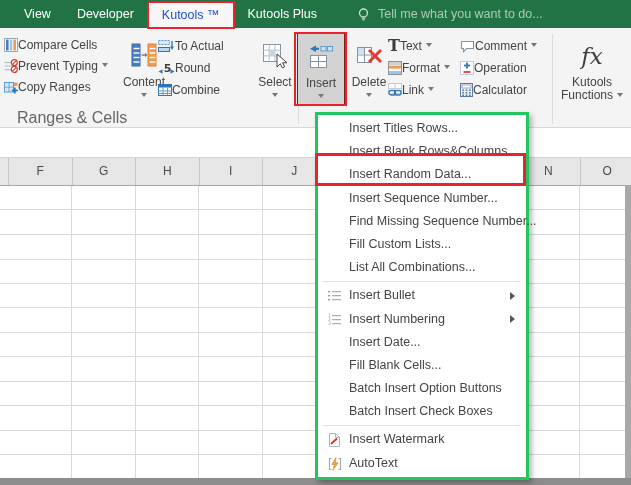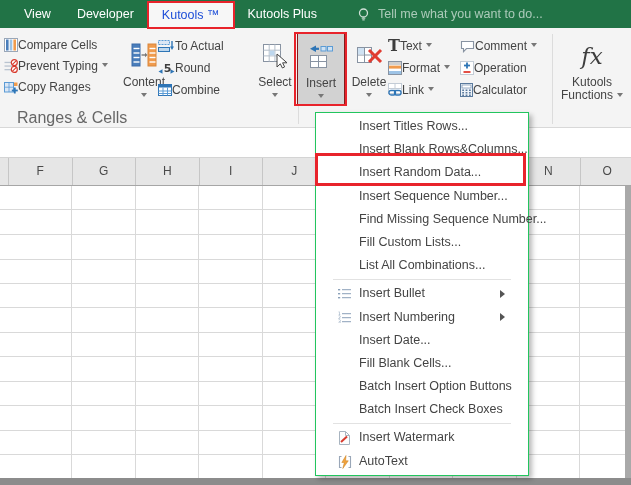--- a/index.html
+++ b/index.html
@@ -51,22 +51,22 @@
   .grid{position:absolute;left:0;top:186px;right:6px;bottom:7px;background-color:#fff;
         background-image:
           repeating-linear-gradient(to right, transparent 0 62.5px, #d9d9d9 62.5px 63.5px),
           repeating-linear-gradient(to bottom, transparent 0 23.5px, #d9d9d9 23.5px 24.5px);
         background-position:9px 0,0 0;}
   .rstrip{position:absolute;right:0;top:186px;width:6px;bottom:7px;background:#a9a9a9;}
   .bstrip{position:absolute;left:0;right:0;bottom:0;height:7px;background:#8c8c8c;}
 
   
   .menu{position:absolute;left:315px;top:112px;width:214px;background:#fff;
-        border:1px solid #22c55e;box-shadow:3px 3px 5px rgba(0,0,0,.28);
-        z-index:50;padding:2px 16px;box-sizing:border-box;}
+        border:3px solid #22c55e;box-shadow:3px 3px 5px rgba(0,0,0,.28);
+        z-index:50;padding:2px 4px;box-sizing:border-box;}
   .mi{position:relative;height:23.2px;line-height:23.2px;padding-left:27px;
       font-size:12.5px;color:#444;white-space:nowrap;cursor:default;}
   .msep{height:1px;background:#e2e2e2;margin:2px 1px;}
   .micon{position:absolute;left:6px;top:5px;}
   .sub{position:absolute;right:7px;top:7.5px;width:0;height:0;
        border-left:5px solid #555;border-top:4px solid transparent;border-bottom:4px solid transparent;}
 </style>
 </head>
 <body>
 

